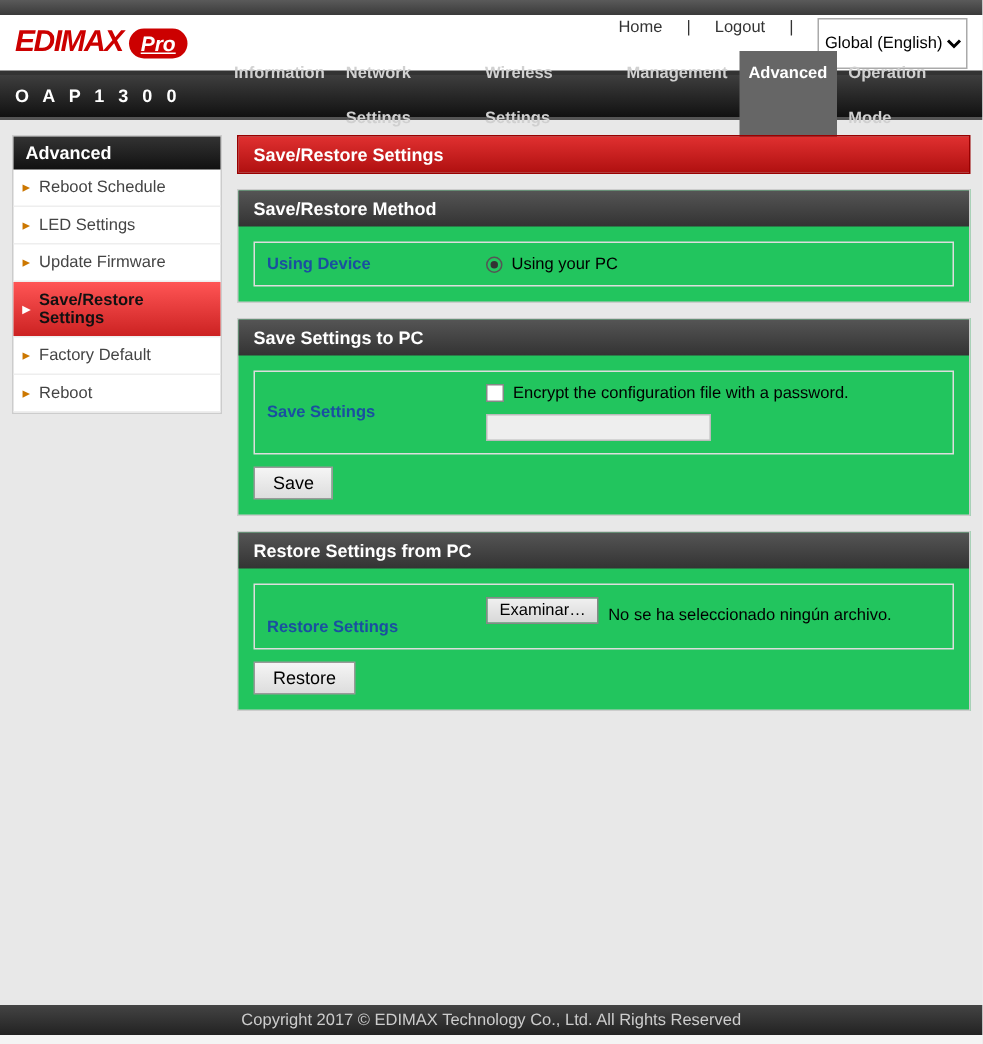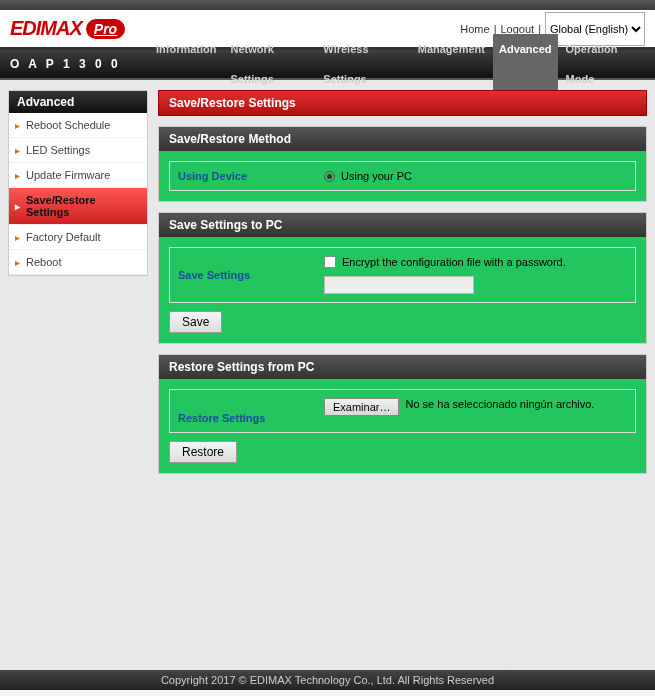--- a/index.html
+++ b/index.html
@@ -3,21 +3,21 @@
 <meta charset="utf-8">
 <style>
   * { box-sizing: border-box; margin: 0; padding: 0; }
   body { font-family: Arial, sans-serif; font-size: 12px; background: #f4f4f4; }
   .page { width: 655px; margin: 0 auto; background: #e8e8e8; }
   .topbar { background: linear-gradient(#5a5a5a,#3a3a3a); height: 10px; }
   .header { background: #fff; height: 40px; display: flex; align-items: center; justify-content: space-between; padding: 0 10px; border-bottom: 3px solid #333; }
   .logo { display: flex; align-items: center; text-align: right; }
   .logo-text1 { color: #cc0000; font-weight: 900; font-style: italic; font-size: 20px; letter-spacing: -1px; font-family: Arial Black, Arial, sans-serif; }
   .logo-badge { background: #cc0000; color: #fff; font-weight: bold; font-style: italic; padding: 2px 8px; border-radius: 10px; margin-left: 4px; font-size: 14px; text-decoration: underline; }
-  .header-right { display: flex; align-items: center; gap: 4px; font-size: 11px; color: #333; }
+  .header-right { display: flex; gap: 16px; font-size: 11px; color: #333; }
   .header-right a { color: #333; text-decoration: none; }
   .header-right select { font-size: 11px; width: 100px; border: 1px solid #aaa; background:#fff; height:34px;}
   .navbar { background: linear-gradient(#3e3e3e,#111); display: flex; align-items: center; height: 30px; padding: 0 10px; color: #ccc; font-size: 11px; border-bottom:2px solid #555;}
   .model { color: #fff; font-weight: bold; letter-spacing: 3px; flex: 0 0 140px; font-size: 12px; }
   .nav-items { display: flex; gap: 2px; }
   .nav-item { color: #d0d0d0; padding: 0 6px; cursor: pointer; font-weight: bold; font-size: 11px; line-height: 30px; }
   .nav-item.active { background: #666; color: #fff; }
   .layout { display: flex; gap: 10px; padding: 10px 8px 10px 8px; align-items: flex-start; min-height: 590px; background:#e8e8e8;}
   .sidebar { width: 140px; background: #fff; border: 1px solid #ccc; }
   .sidebar-head { background: linear-gradient(#333,#111); color: #fff; font-weight: bold; padding: 4px 8px; font-size: 12px; }
@@ -32,21 +32,21 @@
   .panel-body { padding: 10px; }
   .row { display: flex; align-items: center; border: 1px solid #ddd; padding: 8px; font-size: 11px; gap: 6px;}
   .row-label { color: #1a4fa0; font-weight: bold; width: 140px; }
   .radio-dot { width: 11px; height: 11px; border: 1px solid #555; border-radius: 50%; display: inline-flex; align-items:center; justify-content:center; }
   .radio-dot .inner { width: 5px; height: 5px; background:#333; border-radius:50%; }
   .chk { width: 12px; height: 12px; border: 1px solid #888; display:inline-block; background:#fff;}
   .txtfield { border:1px solid #bbb; background:#eee; height:18px; width:150px; }
   .btn { background: linear-gradient(#f5f5f5,#ddd); border:1px solid #999; padding: 3px 12px; font-size:12px; cursor:pointer; margin-top:8px;}
   .file-btn { background: linear-gradient(#f0f0f0,#d8d8d8); border:1px solid #888; padding:2px 8px; font-size:11px; cursor:pointer;}
   .restore-col { display:flex; flex-direction:column; gap:8px; }
-  .inline { display:flex; align-items:flex-start; gap:6px; }
+  .inline { display:flex; align-items:flex-end; gap:6px; }
   .footer { background: linear-gradient(#444,#222); color: #ccc; text-align: center; padding: 4px; font-size: 11px; }
 </style>
 </head>
 <body>
 
 <div class="page">
   <div class="topbar"></div>
 
   <div class="header">
     <div class="logo">

